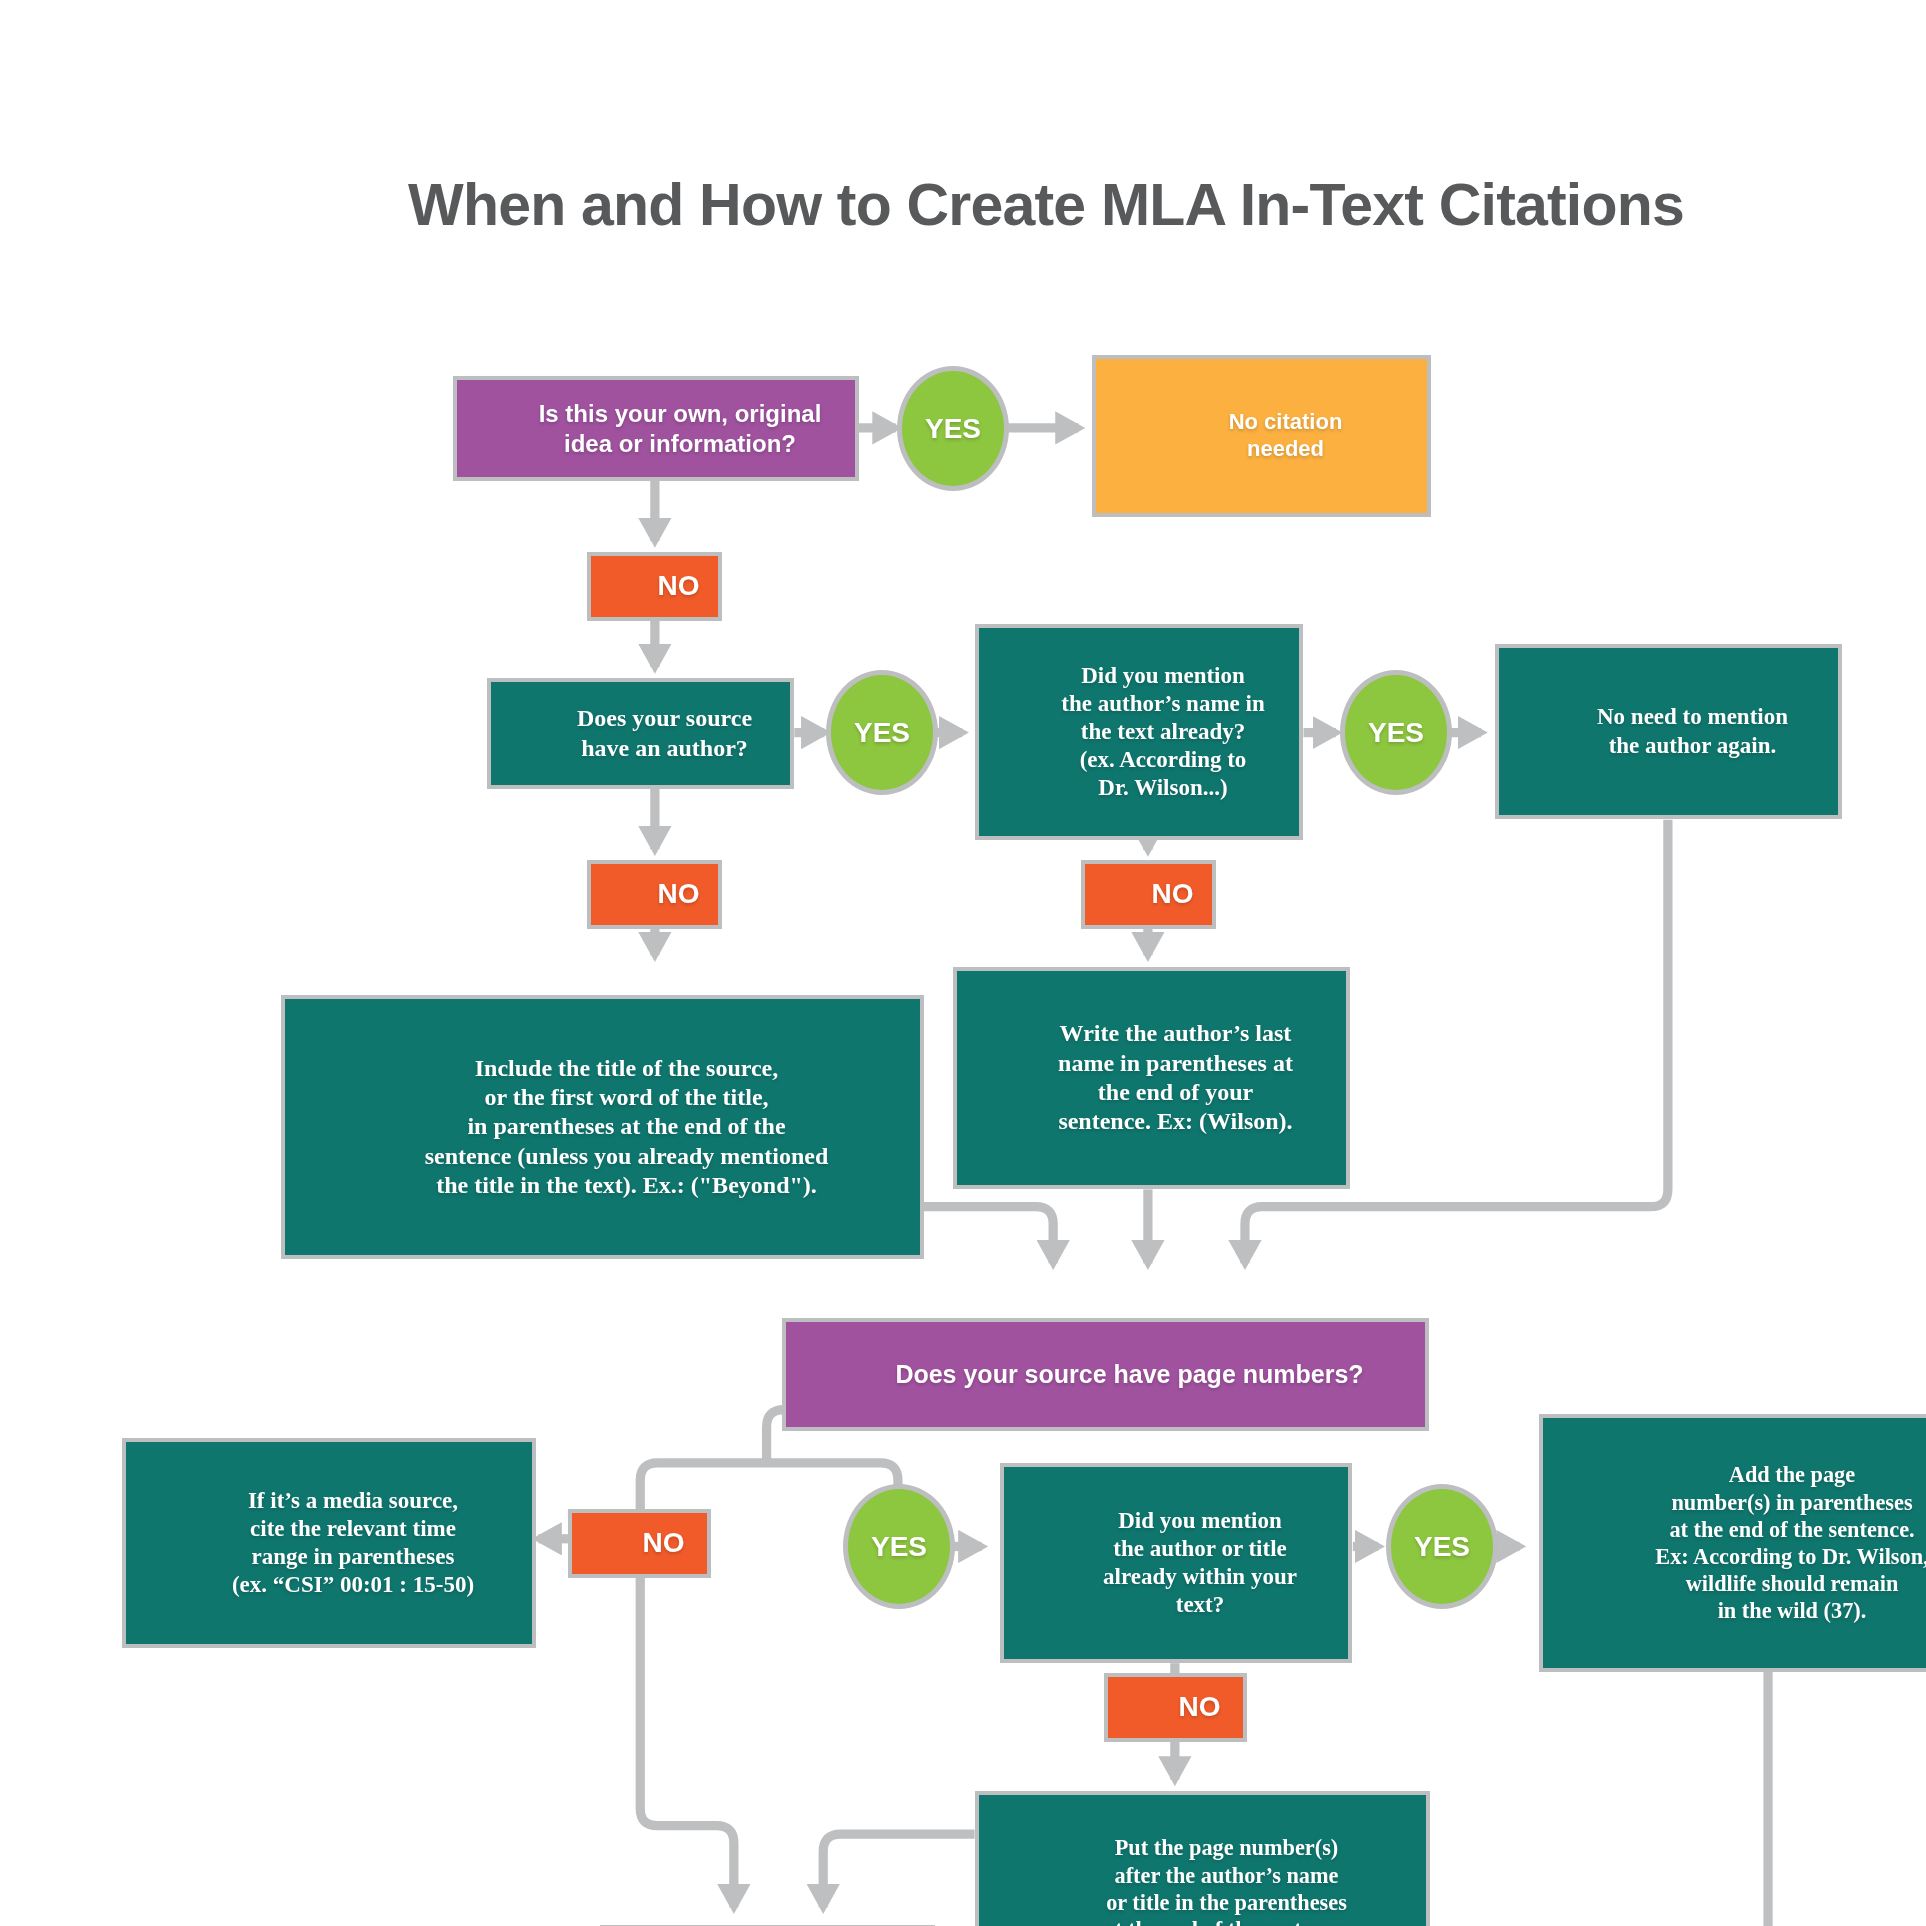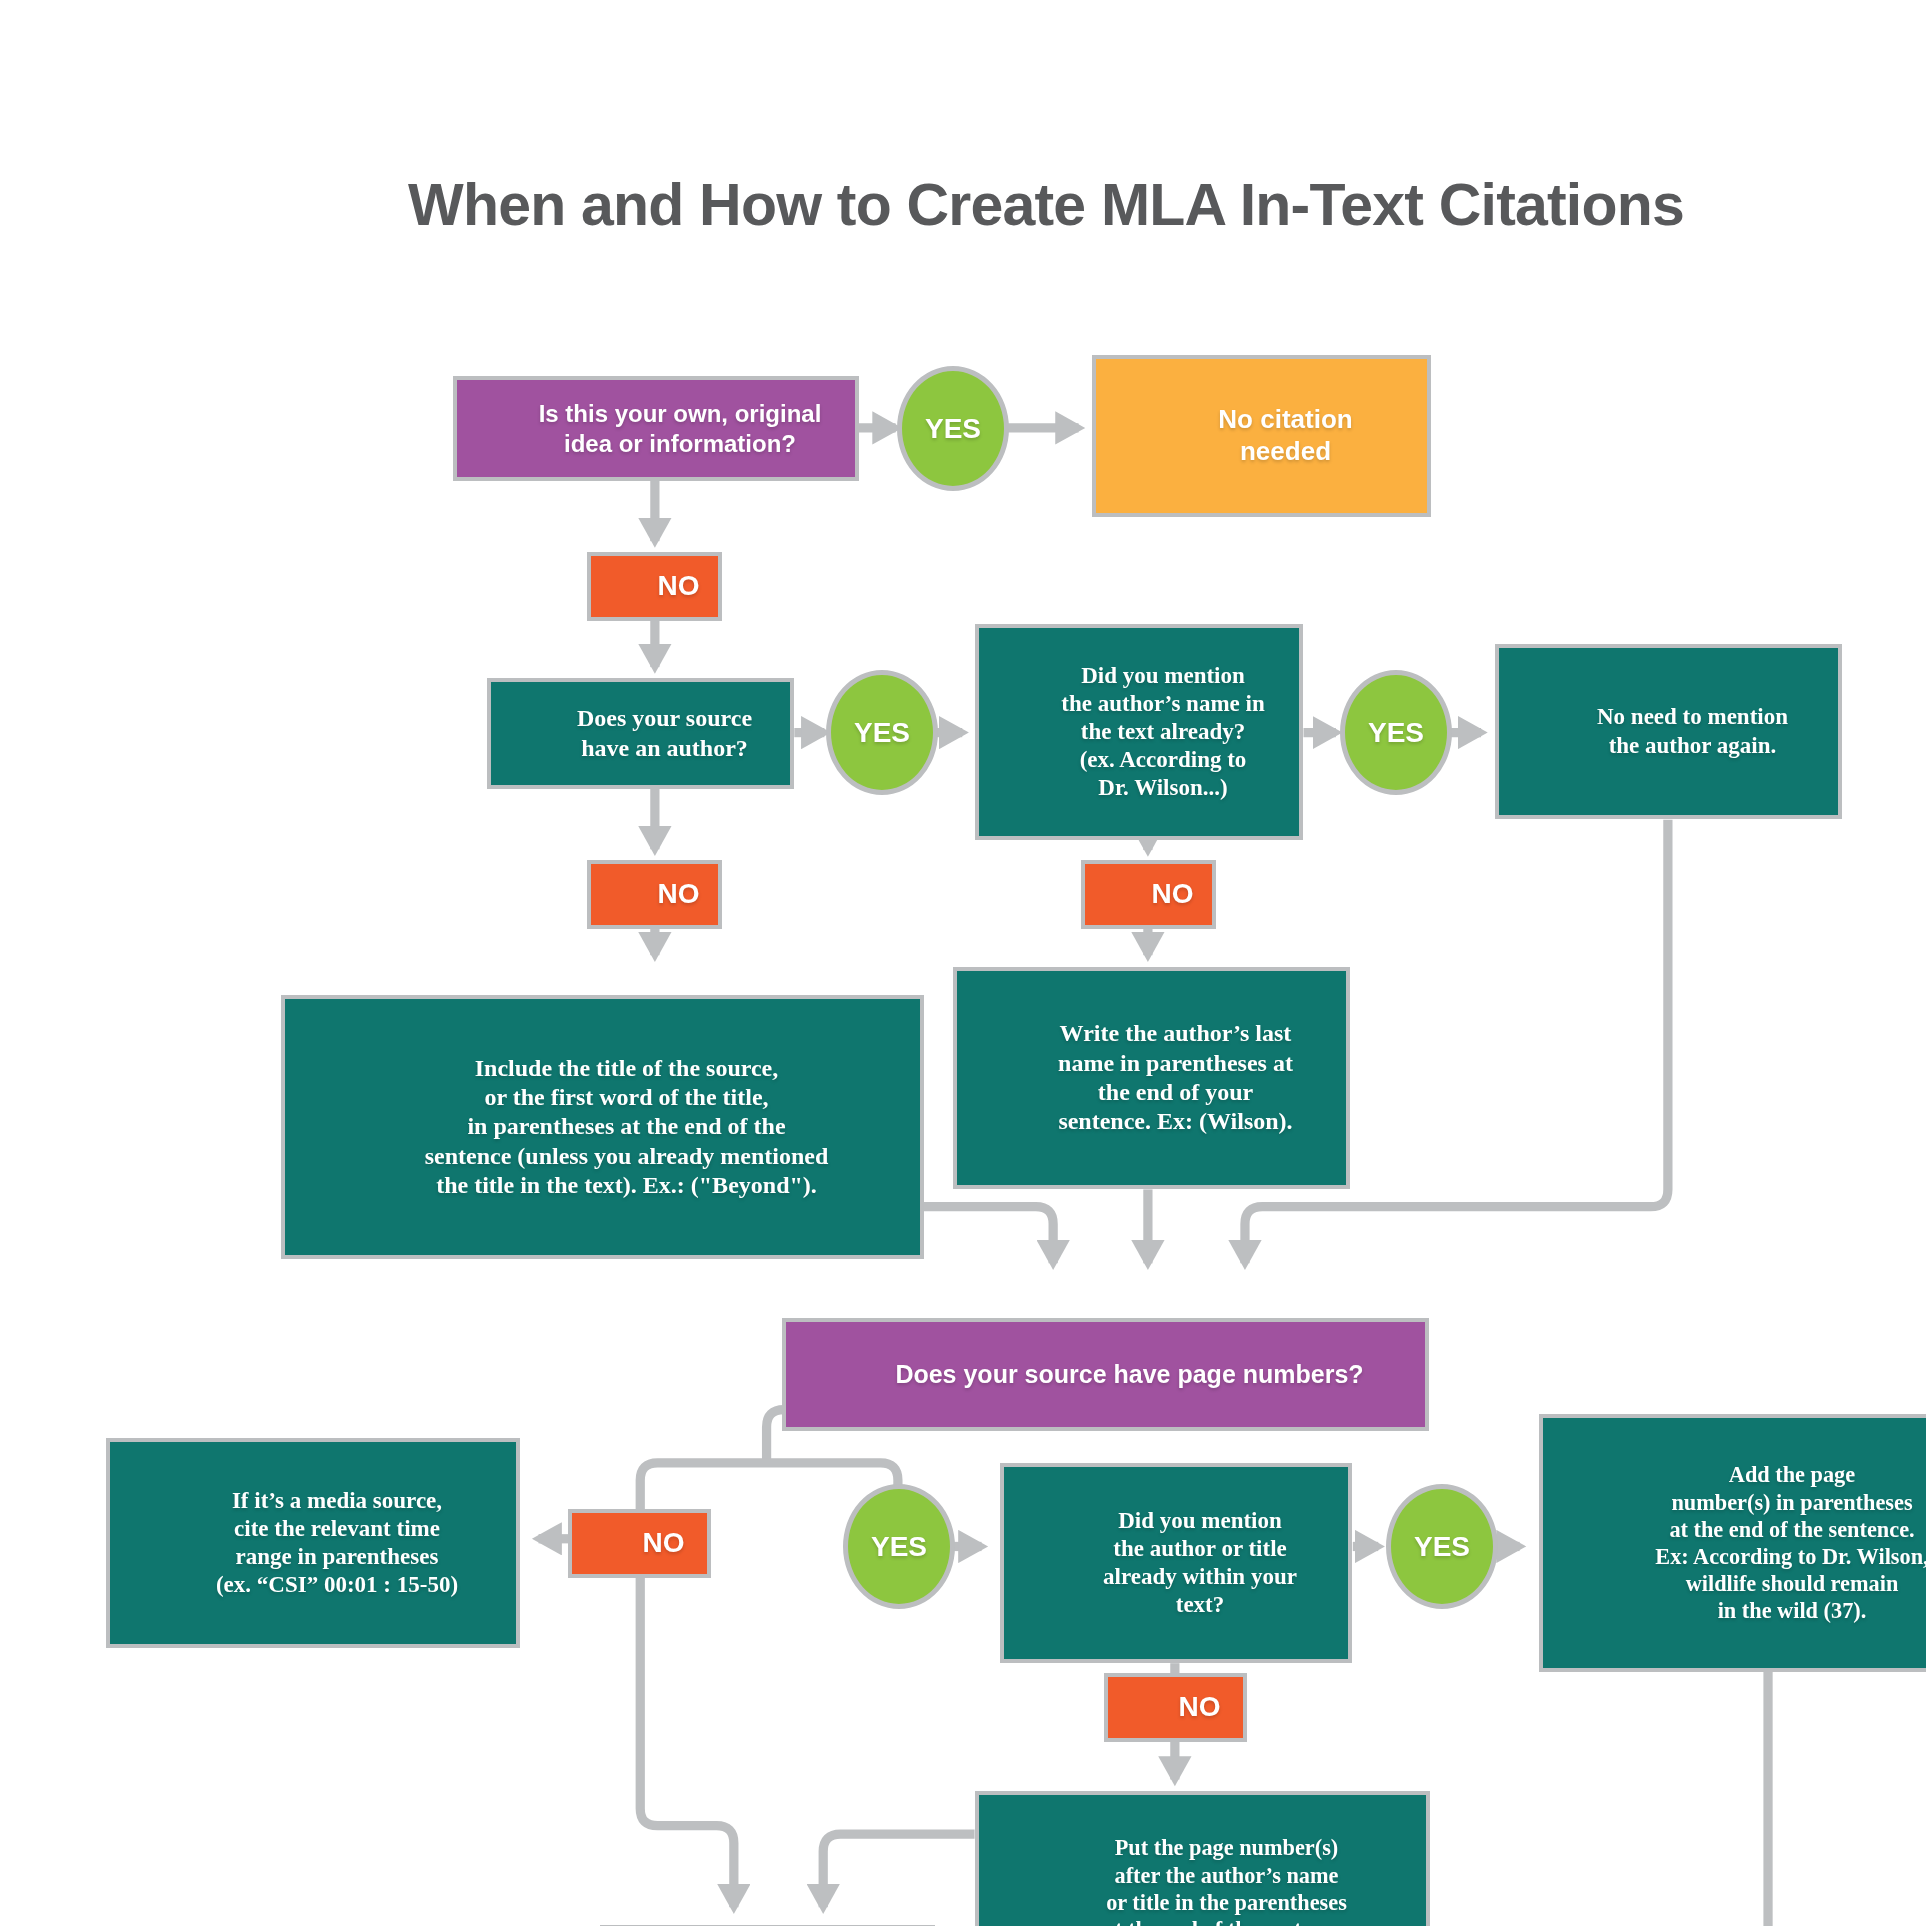--- a/index.html
+++ b/index.html
@@ -47,21 +47,21 @@
     display:flex;align-items:center;justify-content:center;
     font-size:28px;
     text-shadow:0 1.9px 3.5px rgba(0,0,0,0.18);
   }
   .no-tag{font-size:28px;}
   .fs58{font-size:22.3px;}
   .fs60{font-size:23px;}
   .fs62{font-size:24px;}
   .fs63{font-size:24px;}
   .fs64{font-size:25px;margin-top:39px;}
-  .fs68{font-size:26px;}
+  .fs68{font-size:22px;}
   .fs72{font-size:28px;}
 </style>
 </head>
 <body>
 
 <div class="canvas">
 
   <div class="page-title">When and How to Create MLA In-Text Citations</div>
 
   <svg class="wires" viewBox="0 0 5488 6488">
@@ -135,21 +135,21 @@
 sentence (unless you already mentioned
 the title in the text). Ex.: ("Beyond").</div>
 
   <div class="node blue fs62" style="left:953px;top:967px;width:397px;height:222px;">Write the author’s last
 name in parentheses at
 the end of your
 sentence. Ex: (Wilson).</div>
 
   <div class="node purple fs64" style="left:782px;top:1279px;width:647px;height:113px;">Does your source have page numbers?</div>
 
-  <div class="node blue fs60" style="left:106px;top:1438px;width:414px;height:210px;">If it’s a media source,
+  <div class="node blue fs60" style="left:122px;top:1438px;width:414px;height:210px;">If it’s a media source,
 cite the relevant time
 range in parentheses
 (ex. “CSI” 00:01 : 15-50)</div>
 
   <div class="node orange no-tag" style="left:568px;top:1509px;width:143px;height:69px;">NO</div>
 
   <div class="decision-circle" style="left:843px;top:1484px;">YES</div>
 
   <div class="node blue fs60" style="left:1000px;top:1463px;width:352px;height:200px;">Did you mention
 the author or title

